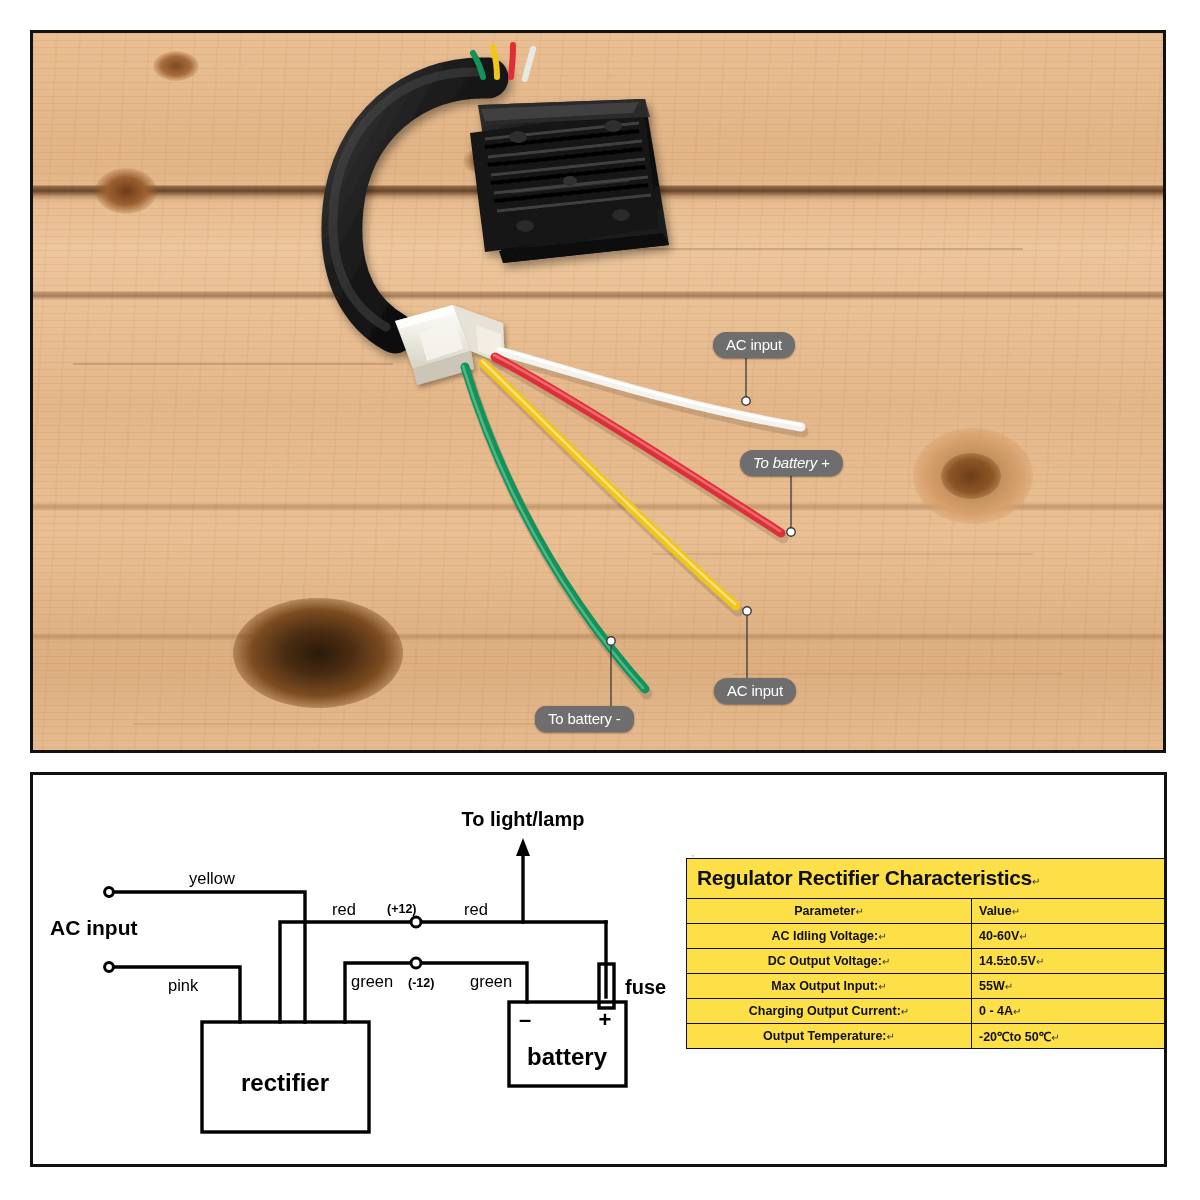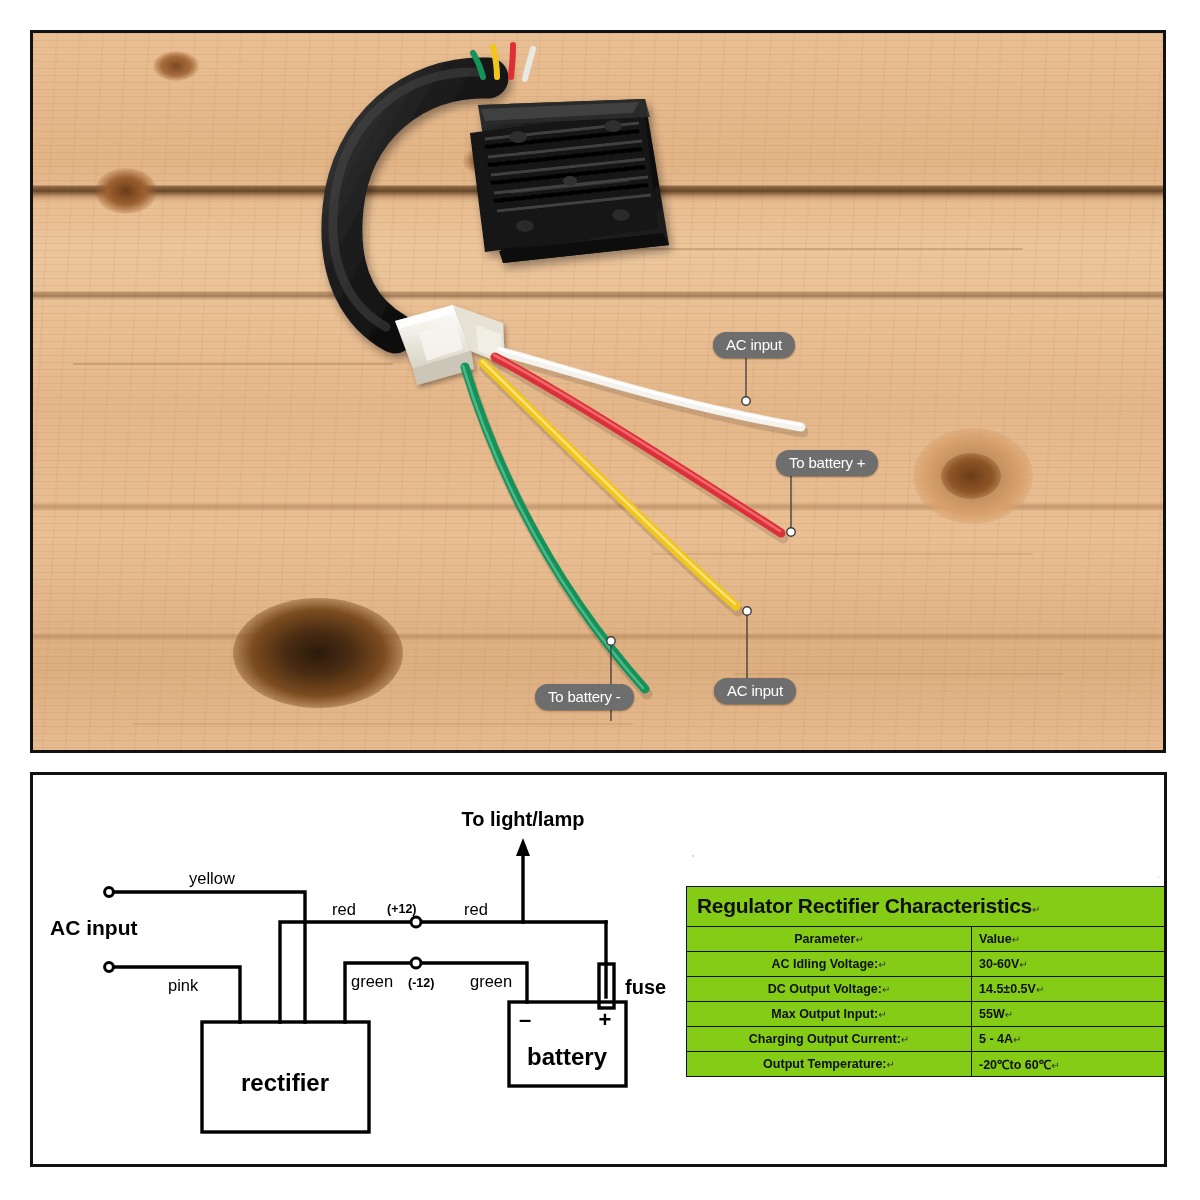--- a/index.html
+++ b/index.html
@@ -44,21 +44,21 @@
            padding:5px 13px 6px;font-size:15px;line-height:1;white-space:nowrap;
            box-shadow:0 1px 2px rgba(0,0,0,.45);letter-spacing:-.2px;}
 
   
   #diagram-panel{position:absolute;left:30px;top:772px;width:1137px;height:395px;
                  border:3px solid #111;box-sizing:border-box;background:#fff;}
   #diagram-svg{position:absolute;left:0;top:0;}
 
   
   #spec-table{position:absolute;left:686px;top:858px;width:479px;
-              border-collapse:collapse;background:#84cc16;margin-top:28px;}
+              border-collapse:collapse;background:#fde047;}
   #spec-table td{border:1.6px solid #111;padding:2px 7px;
                  font-size:12.5px;font-weight:bold;color:#101010;height:20px;
                  vertical-align:middle;}
   #spec-table td.title{font-size:21px;font-weight:bold;padding:7px 10px 8px;letter-spacing:-.3px;}
   #spec-table td.param{width:270px;text-align:center;}
   .pil{font-weight:normal;font-size:10px;color:#333;}
   .artifact{position:absolute;color:#9a9a9a;font-size:9px;}
 </style>
 </head>
 <body>
@@ -186,23 +186,23 @@
     </g>
     <g>
       <circle cx="713" cy="368" r="4.2" fill="#fff" stroke="#3b3b3b" stroke-width="1.4"></circle>
       <circle cx="758" cy="499" r="4.2" fill="#fff" stroke="#3b3b3b" stroke-width="1.4"></circle>
       <circle cx="714" cy="578" r="4.2" fill="#fff" stroke="#3b3b3b" stroke-width="1.4"></circle>
       <circle cx="578" cy="608" r="4.2" fill="#fff" stroke="#3b3b3b" stroke-width="1.4"></circle>
     </g>
   </svg>
 
   <div class="callout" style="left:680px;top:299px;">AC input</div>
-  <div class="callout" style="left:743px;top:417px;">To battery +</div>
+  <div class="callout" style="left:707px;top:417px;font-style:italic;">To battery +</div>
   <div class="callout" style="left:681px;top:645px;">AC input</div>
-  <div class="callout" style="left:502px;top:651px;">To battery -</div>
+  <div class="callout" style="left:502px;top:673px;border-radius:11px;">To battery -</div>
 </div>
 
 <div id="diagram-panel">
   <svg id="diagram-svg" width="1131" height="389" viewBox="0 0 1131 389">
     <g stroke="#000" stroke-width="3.4" fill="none" stroke-linecap="square">
 
       <path d="M76,117 L272,117 L272,247"></path>
 
       <path d="M76,192 L207,192 L207,247"></path>
 
@@ -261,32 +261,32 @@
     <tr>
       <td class="param">
         <span>Parameter</span><span class="pil">↵</span>
       </td>
       <td>
         <span>Value</span><span class="pil">↵</span>
       </td>
     </tr>
     <tr>
       <td class="param"><span>AC Idling Voltage:</span><span class="pil">↵</span></td>
-      <td><span>30-60V</span><span class="pil">↵</span></td>
+      <td><span>40-60V</span><span class="pil">↵</span></td>
     </tr>
     <tr>
       <td class="param"><span>DC Output Voltage:</span><span class="pil">↵</span></td>
       <td><span>14.5±0.5V</span><span class="pil">↵</span></td>
     </tr>
     <tr>
       <td class="param"><span>Max Output Input:</span><span class="pil">↵</span></td>
       <td><span>55W</span><span class="pil">↵</span></td>
     </tr>
     <tr>
       <td class="param"><span>Charging Output Current:</span><span class="pil">↵</span></td>
-      <td><span>5 - 4A</span><span class="pil">↵</span></td>
+      <td><span>0 - 4A</span><span class="pil">↵</span></td>
     </tr>
     <tr>
       <td class="param"><span>Output Temperature:</span><span class="pil">↵</span></td>
-      <td><span>-20℃to 60℃</span><span class="pil">↵</span></td>
+      <td><span>-20℃to 50℃</span><span class="pil">↵</span></td>
     </tr>
   </tbody>
 </table>
 
 </body></html>

